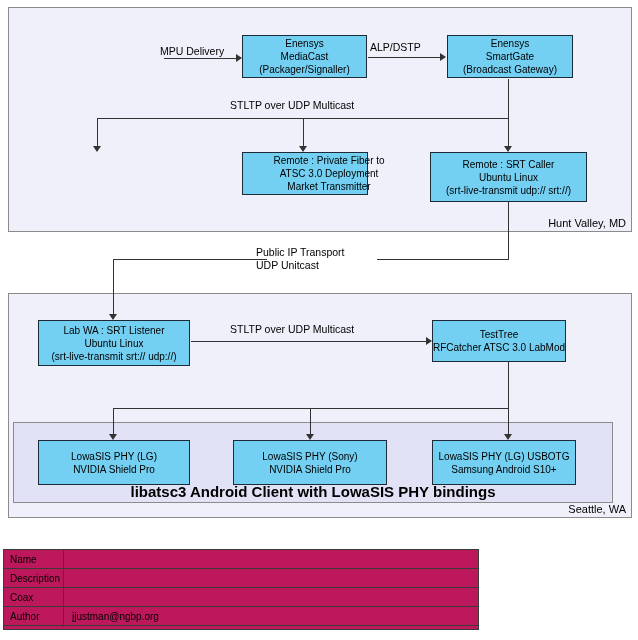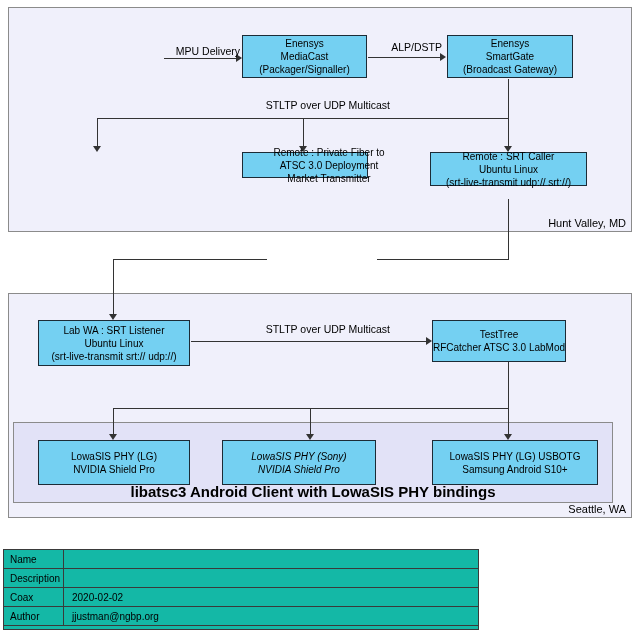--- a/index.html
+++ b/index.html
@@ -9,22 +9,22 @@
   .region-label{position:absolute;right:5px;bottom:2px;font-size:11px;white-space:pre;}
   .inner-region{position:absolute;background:#E2E2F7;border:1px solid #8B8B8B;box-sizing:border-box;}
   .inner-caption{position:absolute;left:0;right:0;bottom:2px;text-align:center;font-size:15px;font-weight:600;white-space:pre;}
   .node{position:absolute;background:#74D0F2;border:1px solid #1C2B36;box-sizing:border-box;
         display:flex;align-items:center;justify-content:center;text-align:center;
         font-size:10px;line-height:13px;white-space:pre;}
   .hline{position:absolute;height:1px;background:#333;}
   .vline{position:absolute;width:1px;background:#333;}
   .arr-d{position:absolute;width:0;height:0;border-left:4px solid transparent;border-right:4px solid transparent;border-top:6px solid #333;}
   .arr-r{position:absolute;width:0;height:0;border-top:4px solid transparent;border-bottom:4px solid transparent;border-left:6px solid #333;}
-  .elabel{position:absolute;font-size:10.5px;line-height:13px;text-align:right;white-space:pre;}
-  .meta{position:absolute;left:3px;top:549px;width:474px;border:1px solid #3A3A3A;background:#14b8a6;}
+  .elabel{position:absolute;font-size:10.5px;line-height:13px;text-align:left;white-space:pre;}
+  .meta{position:absolute;left:3px;top:549px;width:474px;border:1px solid #3A3A3A;background:#be185d;}
   .meta-row{display:flex;height:19px;border-bottom:1px solid #3A3A3A;box-sizing:border-box;font-size:10px;}
   .meta-col1{width:60px;padding-left:6px;border-right:1px solid #3A3A3A;display:flex;align-items:center;box-sizing:border-box;}
   .meta-col2{flex:1;padding-left:8px;display:flex;align-items:center;overflow:hidden;}
   .meta-strip{height:3px;}
 </style>
 </head>
 <body>
 
 <div class="canvas">
 
@@ -56,68 +56,69 @@
   <div class="arr-d" style="left:93px;top:146px;"></div>
   <div class="vline" style="left:303px;top:118px;height:28px;"></div>
   <div class="arr-d" style="left:299px;top:146px;"></div>
   <div class="elabel" style="left:230px;top:99px;width:160px;">STLTP over UDP Multicast</div>
 
   <div class="vline" style="left:508px;top:199px;height:60px;"></div>
   <div class="hline" style="left:377px;top:259px;width:132px;"></div>
   <div class="hline" style="left:113px;top:259px;width:154px;"></div>
   <div class="vline" style="left:113px;top:259px;height:55px;"></div>
   <div class="arr-d" style="left:109px;top:314px;"></div>
+  <div class="elabel" style="left:256px;top:246px;width:130px;">Public IP Transport
+UDP Unitcast</div>
 
   <div class="hline" style="left:191px;top:341px;width:235px;"></div>
   <div class="arr-r" style="left:426px;top:337px;"></div>
   <div class="elabel" style="left:230px;top:323px;width:160px;">STLTP over UDP Multicast</div>
 
   <div class="vline" style="left:508px;top:362px;height:46px;"></div>
   <div class="hline" style="left:113px;top:408px;width:396px;"></div>
   <div class="vline" style="left:113px;top:408px;height:26px;"></div>
   <div class="arr-d" style="left:109px;top:434px;"></div>
   <div class="vline" style="left:310px;top:408px;height:26px;"></div>
   <div class="arr-d" style="left:306px;top:434px;"></div>
   <div class="vline" style="left:508px;top:408px;height:26px;"></div>
   <div class="arr-d" style="left:504px;top:434px;"></div>
 
   <div class="node" style="left:242px;top:35px;width:125px;height:43px;">Enensys
 MediaCast
 (Packager/Signaller)</div>
   <div class="node" style="left:447px;top:35px;width:126px;height:43px;">Enensys
 SmartGate
 (Broadcast Gateway)</div>
-  <div class="node" style="left:242px;top:152px;width:126px;height:26px;padding-left:48px;">Remote : Private Fiber to
+  <div class="node" style="left:242px;top:152px;width:126px;height:43px;padding-left:48px;">Remote : Private Fiber to
 ATSC 3.0 Deployment
 Market Transmitter</div>
-  <div class="node" style="left:430px;top:152px;width:157px;height:34px;">Remote : SRT Caller
+  <div class="node" style="left:430px;top:152px;width:157px;height:50px;">Remote : SRT Caller
 Ubuntu Linux
 (srt-live-transmit udp:// srt://)</div>
   <div class="node" style="left:38px;top:320px;width:152px;height:46px;">Lab WA : SRT Listener
 Ubuntu Linux
 (srt-live-transmit srt:// udp://)</div>
   <div class="node" style="left:432px;top:320px;width:134px;height:42px;">TestTree
 RFCatcher ATSC 3.0 LabMod</div>
   <div class="node" style="left:38px;top:440px;width:152px;height:45px;">LowaSIS PHY (LG)
 NVIDIA Shield Pro</div>
-  <div class="node" style="left:222px;top:440px;width:154px;height:45px;font-style:italic;">LowaSIS PHY (Sony)
+  <div class="node" style="left:233px;top:440px;width:154px;height:45px;">LowaSIS PHY (Sony)
 NVIDIA Shield Pro</div>
-  <div class="node" style="left:432px;top:440px;width:166px;height:45px;">LowaSIS PHY (LG) USBOTG
+  <div class="node" style="left:432px;top:440px;width:144px;height:45px;">LowaSIS PHY (LG) USBOTG
 Samsung Android S10+</div>
 
   <div class="meta">
     <div class="meta-row">
       <div class="meta-col1">Name</div>
     </div>
     <div class="meta-row">
       <div class="meta-col1">Description</div>
     </div>
     <div class="meta-row">
       <div class="meta-col1">Coax</div>
-      <div class="meta-col2">2020-02-02</div>
     </div>
     <div class="meta-row">
       <div class="meta-col1">Author</div>
       <div class="meta-col2">jjustman@ngbp.org</div>
     </div>
     <div class="meta-strip"></div>
   </div>
 
 </div>
 

